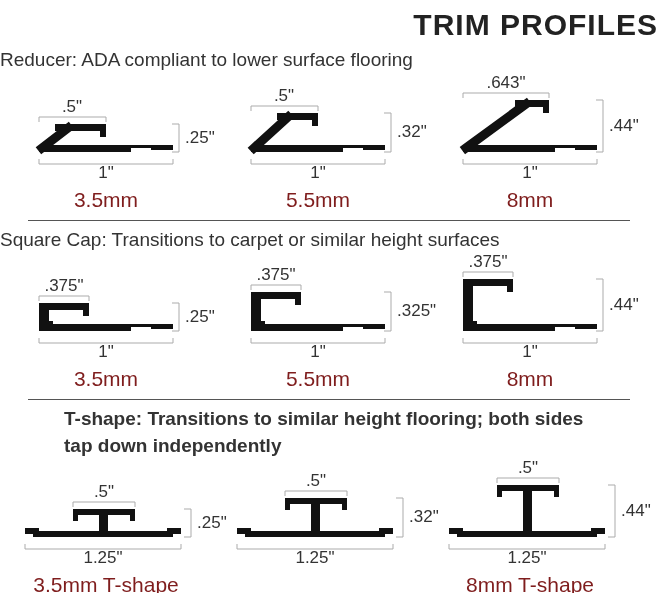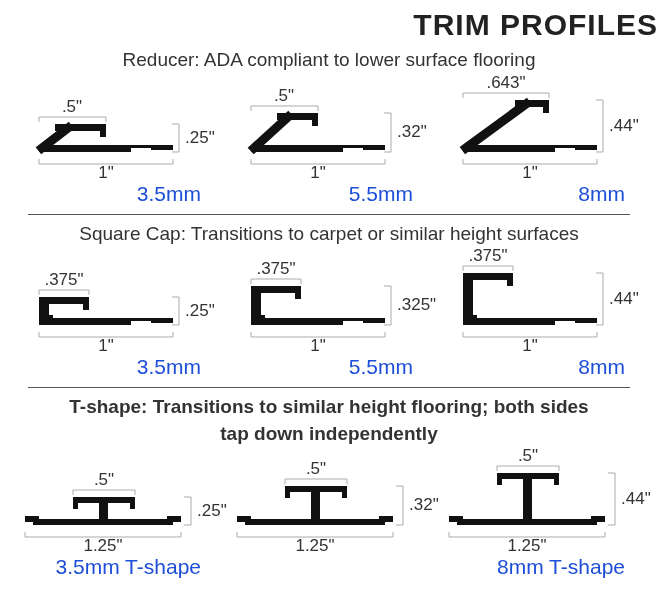--- a/index.html
+++ b/index.html
@@ -8,34 +8,34 @@
     background:#ffffff;
     font-family:"Liberation Sans", sans-serif;
     color:#2b2b2b;
     overflow:hidden;
   }
   .title {
     font-size:30px; font-weight:bold; letter-spacing:1px;
     text-align:right; margin:8px 0 2px; color:#222222;
   }
   .section-heading {
-    font-size:19px; text-align:center;
+    font-size:19px; 
     margin:5px auto 2px; color:#333333; line-height:1.4;
   }
   .section-heading.narrow { max-width:530px;font-weight:bold; }
   .profile-row { display:flex; justify-content:center; }
   .profile-card { width:212px; }
   svg.diagram { display:block; overflow:visible; }
   .shape { fill:#111111; }
   .diag  { stroke:#111111; stroke-width:9; stroke-linecap:square; }
   .dim   { stroke:#ababab; stroke-width:1; }
   .dim-label { font-size:17px; fill:#333333; }
   .size-label {
-    width:190px; text-align:right; font-size:21px;
-    color:#1d4ed8; margin-top:0;
+    width:190px; text-align:center; font-size:21px;
+    color:#7f1d1d; margin-top:6px;
   }
   .divider { border:none; border-top:1px solid #555555; margin:8px 28px 6px; }
 </style>
 </head>
 <body>
 
 <div class="title">TRIM PROFILES</div>
 
 <div class="section-heading">Reducer: ADA compliant to lower surface flooring</div>
 

